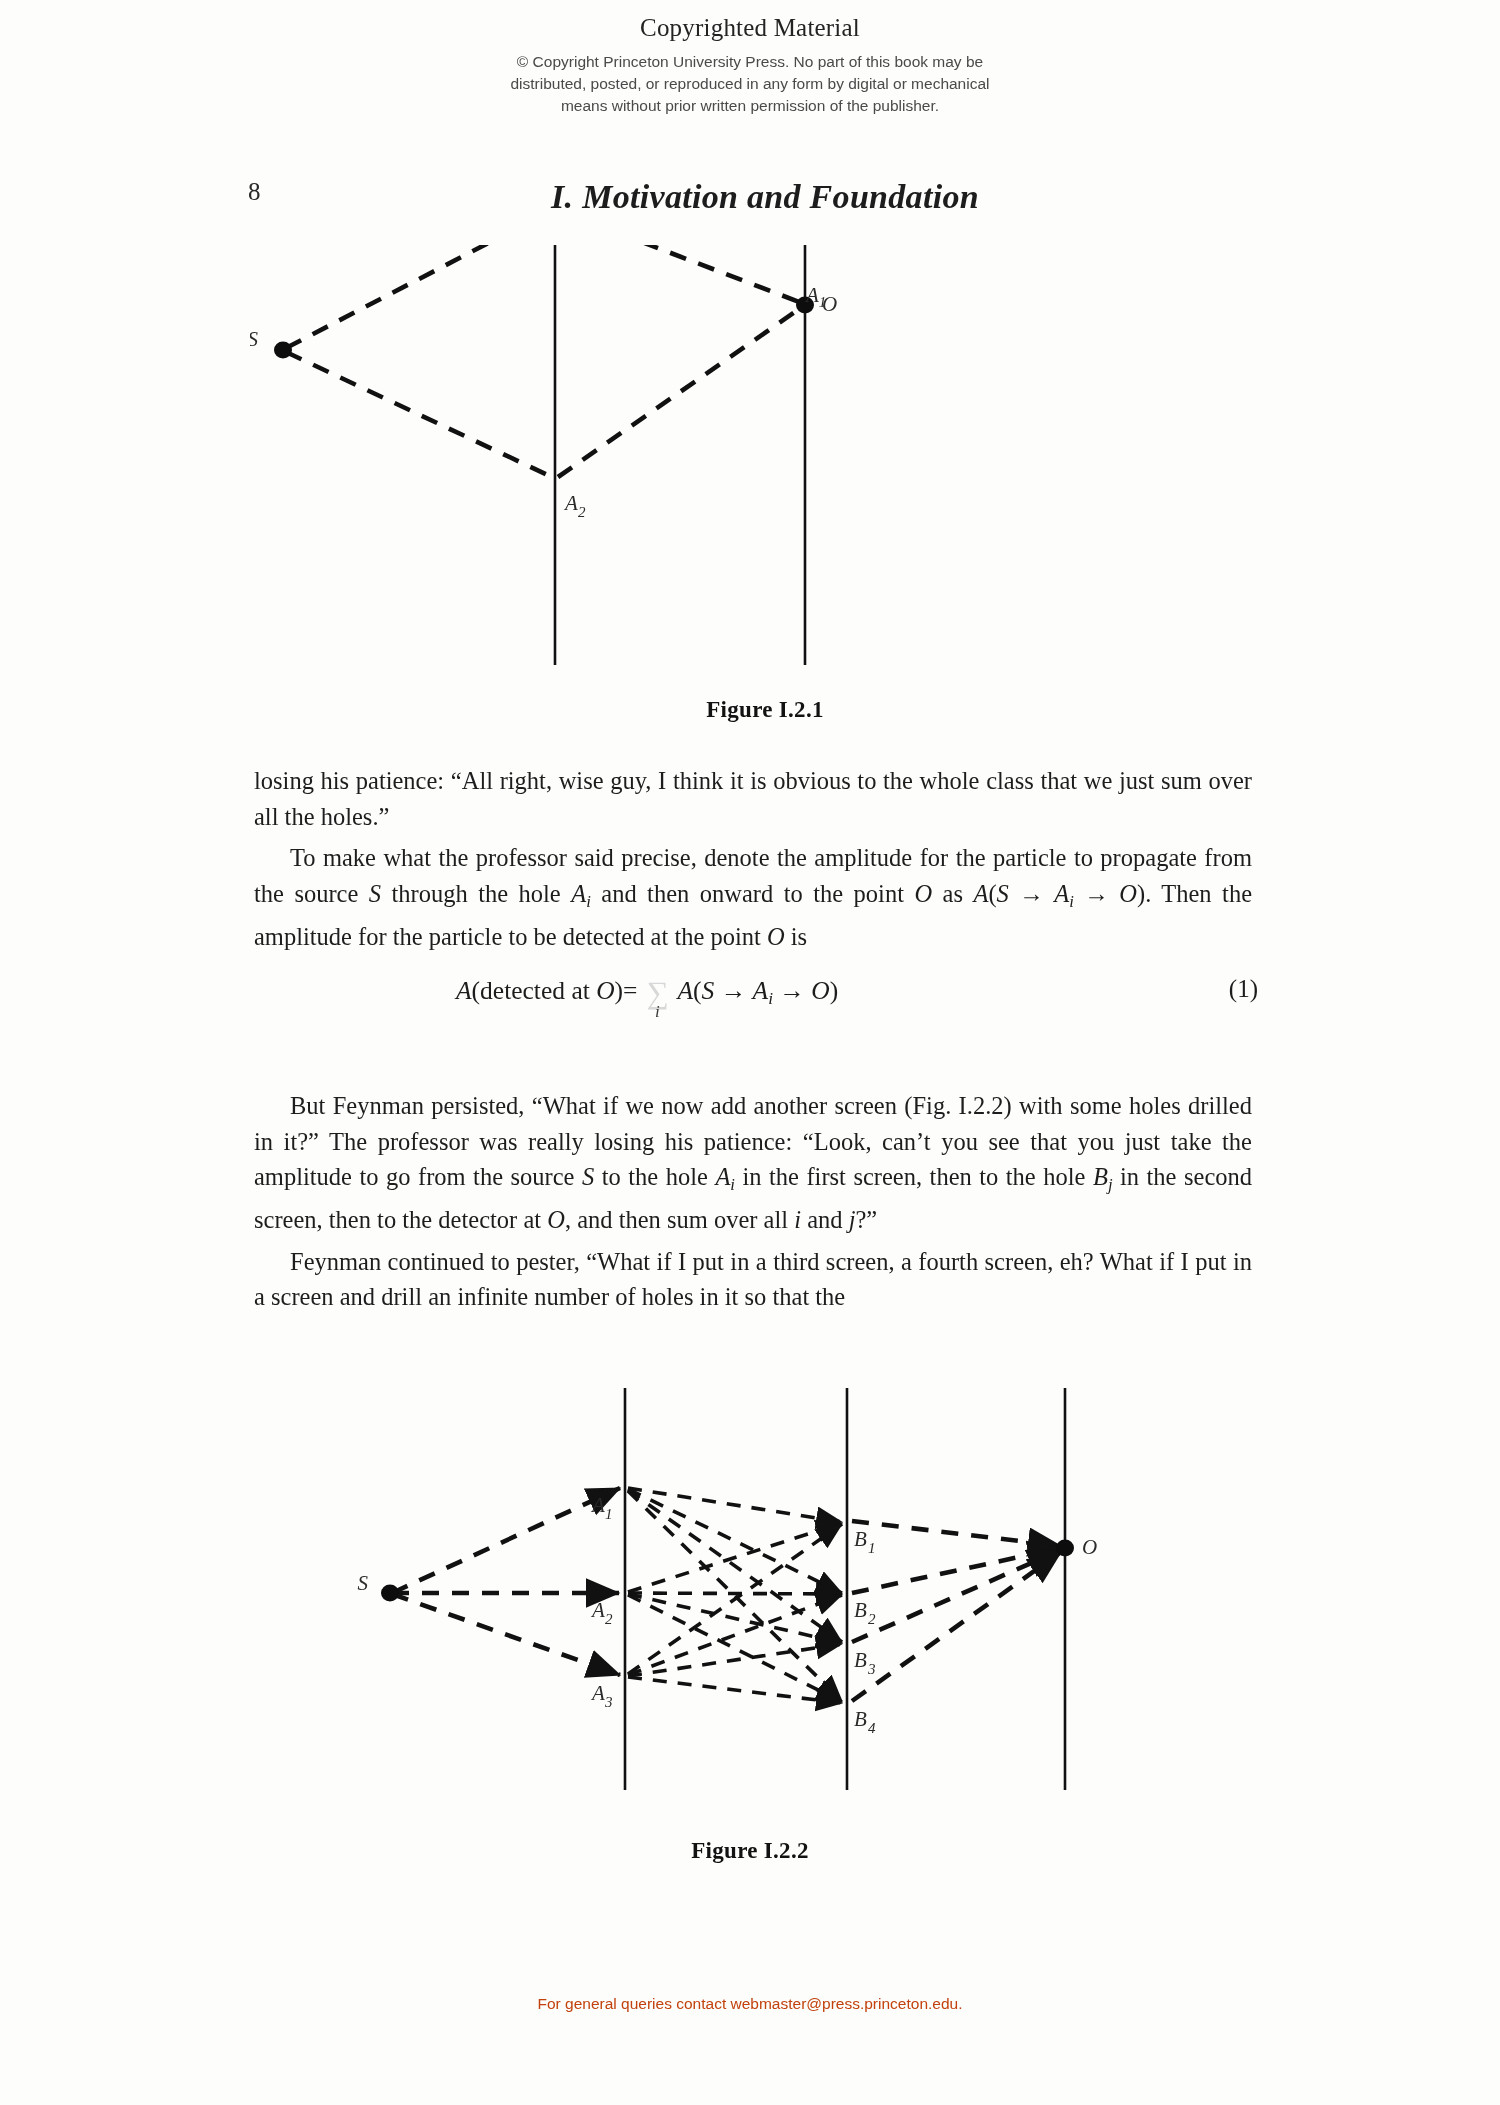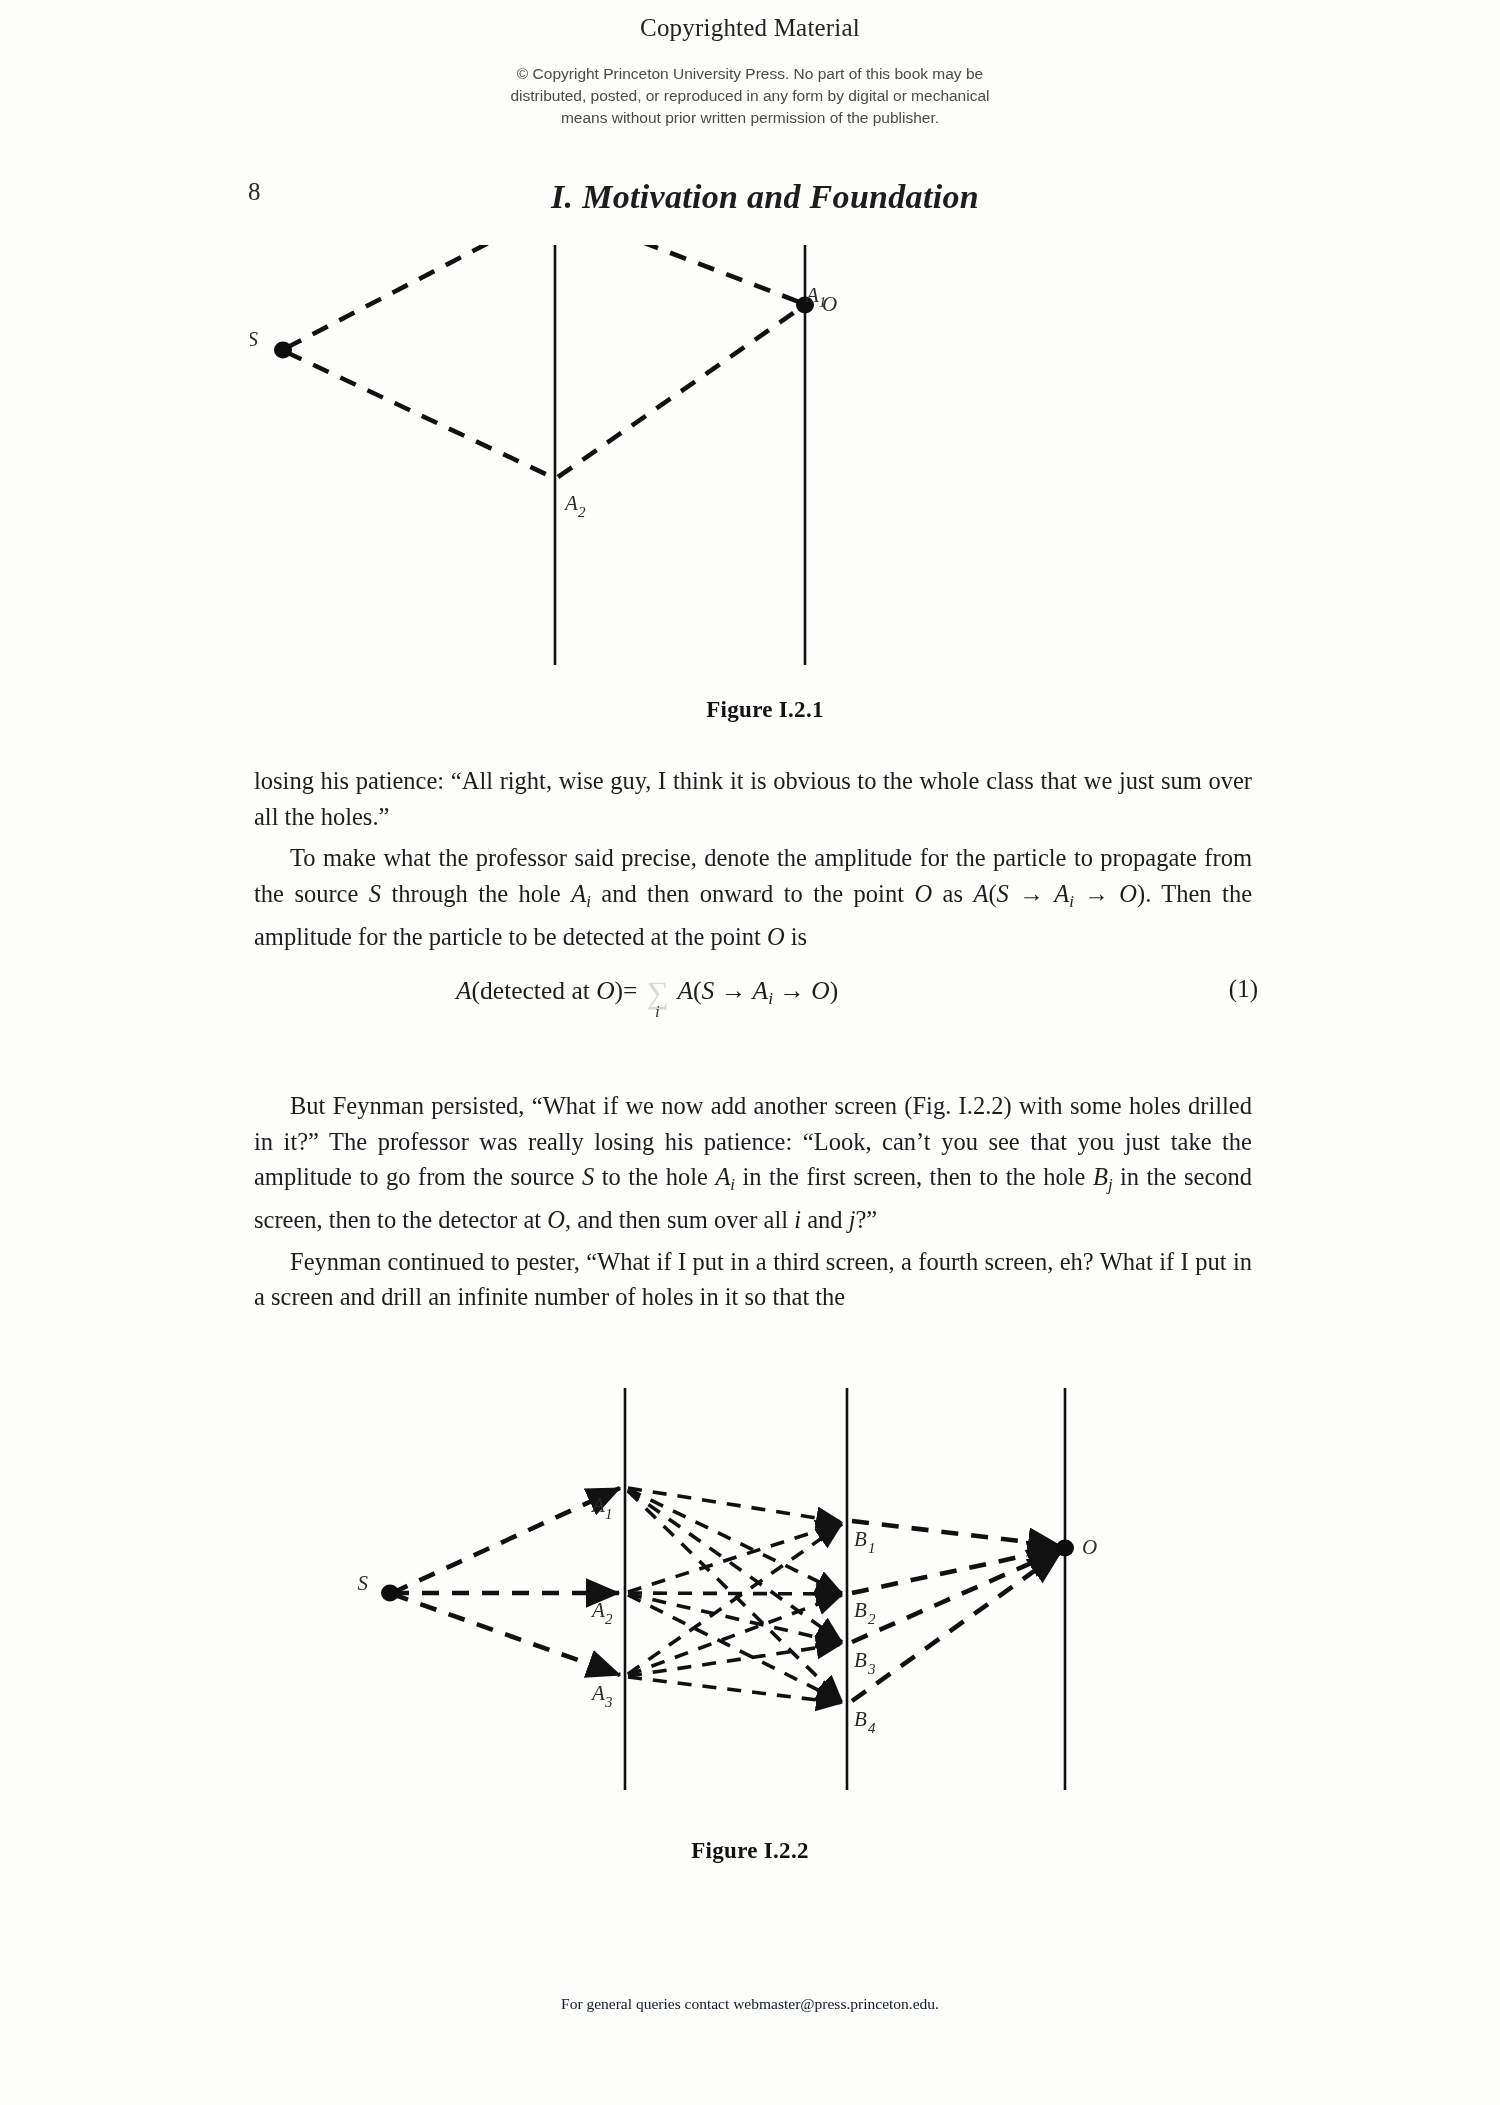--- a/index.html
+++ b/index.html
@@ -34,21 +34,21 @@
     text-align: center;
   }
   .copyright-title {
     font-family: "Liberation Serif", serif;
     font-size: 25px;
     letter-spacing: 0.2px;
     color: #232323;
     line-height: 1.15;
   }
   .copyright-lines {
-    margin-top: 20px;
+    margin-top: 8px;
     font-family: "Liberation Sans", sans-serif;
     font-size: 15.5px;
     line-height: 1.42;
     color: #4a4a4a;
     text-align: center;
   }
   .copyright-lines .cl {
     display: block;
     white-space: nowrap;
   }
@@ -179,23 +179,23 @@
     color: #1d1d1d;
   }
 
   
   .footer-note {
     position: absolute;
     top: 1995px;
     left: 0;
     width: 1500px;
     text-align: center;
-    font-family: Liberation Serif, serif;
+    font-family: Liberation Sans, sans-serif;
     font-size: 15.5px;
-    color: #0f172a;
+    color: #c2410c;
   }
 
   svg { display: block; }
   .screen-line { stroke: #111; stroke-width: 2.6; }
   .ray { stroke: #111; stroke-width: 4.6; fill: none; stroke-dasharray: 17 13; }
   .ray-thin { stroke: #111; stroke-width: 3.6; fill: none; stroke-dasharray: 14 11; }
   .node { fill: #0d0d0d; }
   .pt-label {
     font-family: "Liberation Serif", serif;
     font-style: italic;

